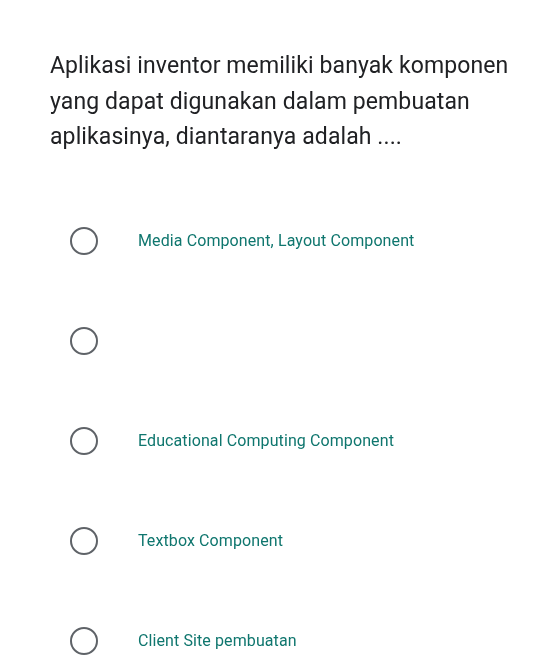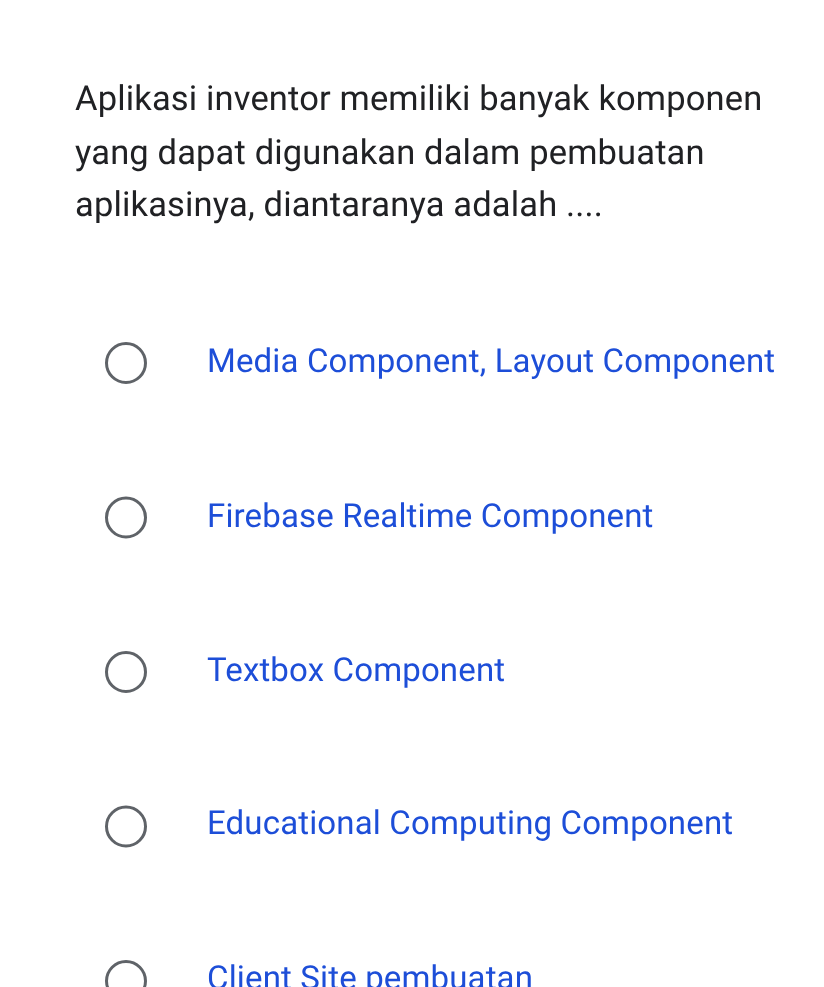--- a/index.html
+++ b/index.html
@@ -34,45 +34,44 @@
       cursor: pointer;
     }
     .radio-circle {
       width: 28px;
       height: 28px;
       border: 2.5px solid #5f6368;
       border-radius: 50%;
       flex-shrink: 0;
     }
     .option-label {
-      font-size: 22px;
+      font-size: 16px;
       line-height: 1.4;
-      color: #1d4ed8;
+      color: #0f766e;
       letter-spacing: 0.1px;
     }
   </style>
 </head>
 <body>
 
 <div class="question-text">Aplikasi inventor memiliki banyak komponen yang dapat digunakan dalam pembuatan aplikasinya, diantaranya adalah ....</div>
 
 <div class="options">
   <div class="option-row">
     <div class="radio-circle"></div>
     <div class="option-label">Media Component, Layout Component</div>
   </div>
   <div class="option-row">
     <div class="radio-circle"></div>
-    <div class="option-label">Firebase Realtime Component</div>
+  </div>
+  <div class="option-row">
+    <div class="radio-circle"></div>
+    <div class="option-label">Educational Computing Component</div>
   </div>
   <div class="option-row">
     <div class="radio-circle"></div>
     <div class="option-label">Textbox Component</div>
-  </div>
-  <div class="option-row">
-    <div class="radio-circle"></div>
-    <div class="option-label">Educational Computing Component</div>
   </div>
   <div class="option-row">
     <div class="radio-circle"></div>
     <div class="option-label">Client Site pembuatan</div>
   </div>
 </div>
 
 </body></html>

